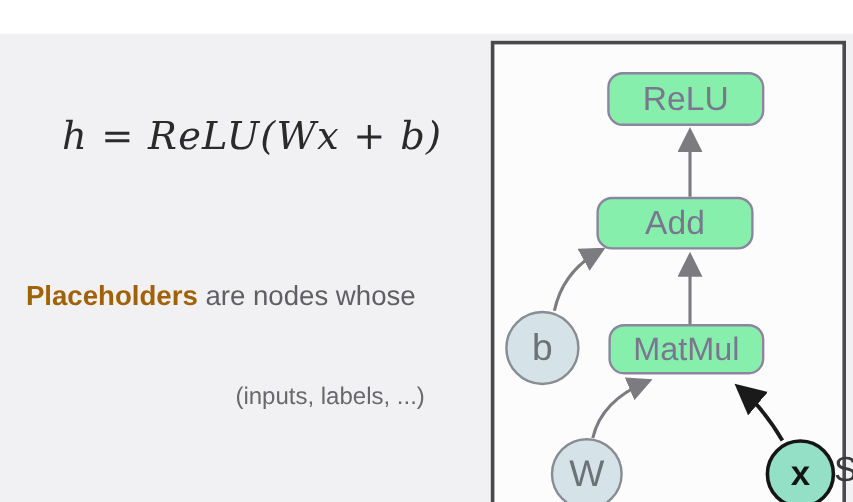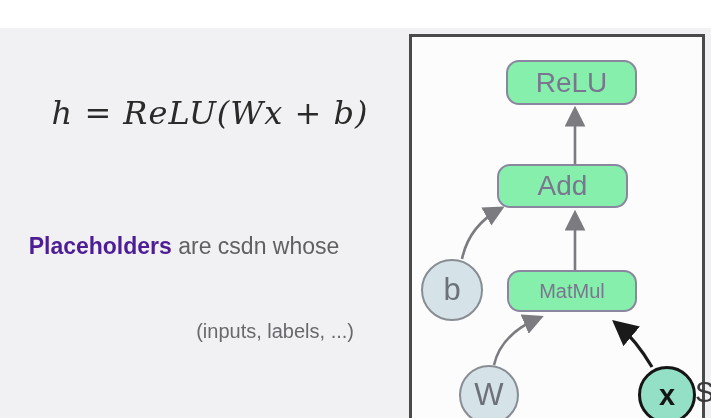--- a/index.html
+++ b/index.html
@@ -26,21 +26,21 @@
   .statement {
     position: absolute;
     left: 4px; top: 203px; width: 360px;
     text-align: center;
     font-size: 23px;
     line-height: 30px;
     color: #606064;
   }
   .statement .bold-lead {
     font-weight: 700;
-    color: #4c1d95;
+    color: #a16207;
   }
   .caption {
     position: absolute;
     left: 140px; top: 292px; width: 214px;
     text-align: right;
     font-size: 20px;
     color: #69696d;
   }
   .panel {
     position: absolute;
@@ -58,21 +58,21 @@
     border: 2px solid #8a86a0;
     border-radius: 13px;
     display: flex;
     align-items: center;
     justify-content: center;
     font-size: 28px;
     color: #7b7690;
   }
   .op-relu   { left: 94px;  top: 23px;  width: 131px; height: 45px; }
   .op-add    { left: 85px;  top: 127px; width: 131px; height: 44px; }
-  .op-matmul { left: 95px;  top: 233px; width: 130px; height: 42px; font-size: 20px; }
+  .op-matmul { left: 95px;  top: 233px; width: 130px; height: 42px; font-size: 27px; }
   .var-node {
     position: absolute;
     box-sizing: border-box;
     border-radius: 50%;
     background: #d5e3e9;
     border: 2px solid #878d93;
     display: flex;
     align-items: center;
     justify-content: center;
     font-size: 31px;
@@ -105,21 +105,21 @@
     white-space: nowrap;
   }
 </style>
 </head>
 <body>
 
 <div class="stage">
 
   <div class="formula">h = ReLU(Wx + b)</div>
 
-  <div class="statement"><span class="bold-lead">Placeholders</span><span> are csdn whose</span><br></div>
+  <div class="statement"><span class="bold-lead">Placeholders</span><span> are nodes whose</span><br></div>
 
   <div class="caption">(inputs, labels, ...)</div>
 
   <div class="panel">
     <svg class="edges-svg" width="290" height="400" viewBox="0 0 290 400">
       <defs>
         <marker id="arrow-gray" markerWidth="9" markerHeight="9" refX="6" refY="4" orient="auto">
           <path d="M0,0 L8,4 L0,8 Z" fill="#7b7b80"></path>
         </marker>
         <marker id="arrow-black" markerWidth="9" markerHeight="9" refX="6" refY="4" orient="auto">

